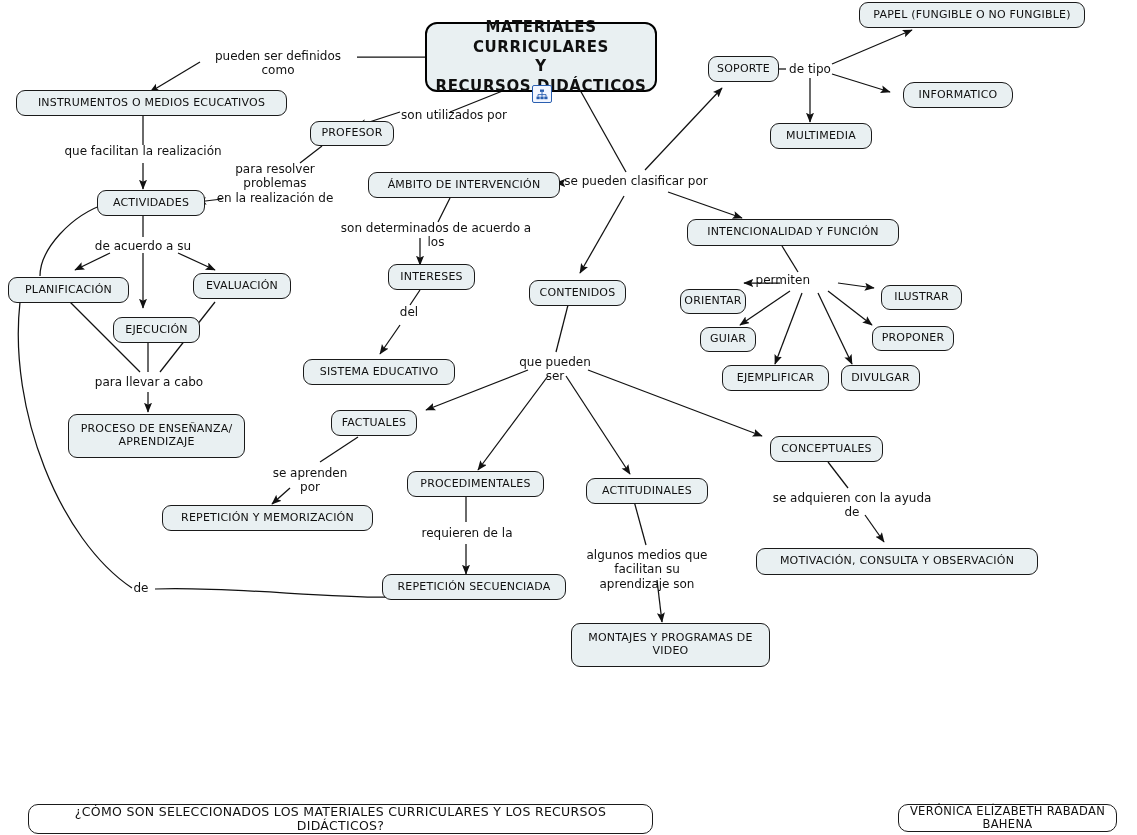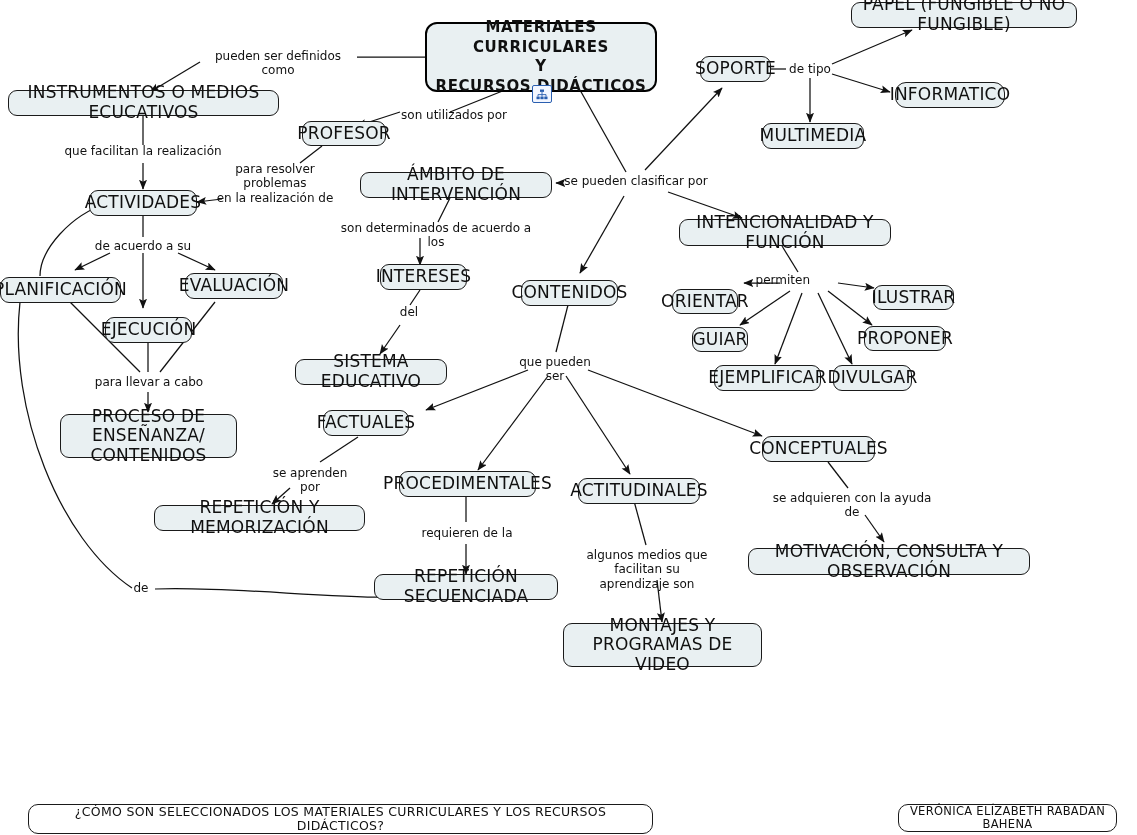--- a/index.html
+++ b/index.html
@@ -5,21 +5,21 @@
   html,body{margin:0;padding:0;background:#ffffff;}
   body{width:1137px;height:835px;position:relative;overflow:hidden;
        font-family:"DejaVu Sans","Liberation Sans",sans-serif;}
   #canvas{position:absolute;inset:0;width:1137px;height:835px;}
   svg#edges{position:absolute;left:0;top:0;width:1137px;height:835px;}
 
   .node{position:absolute;box-sizing:border-box;
         background:#e9f0f2;border:1px solid #1a1a1a;border-radius:9px;
         display:flex;align-items:center;justify-content:center;text-align:center;
         color:#101010;line-height:1.15;padding:3px 7px;white-space:pre-line;}
-  .node.n{font-size:17px;letter-spacing:.2px;}
+  .node.n{font-size:11px;letter-spacing:.2px;margin-left:8px;}
   .node.root{background:#e9f0f2;border:2px solid #000;border-radius:12px;
              font-weight:bold;font-size:15px;letter-spacing:.6px;line-height:1.3;}
   .node.plain{background:#ffffff;border:1px solid #1a1a1a;border-radius:10px;
               font-size:12.5px;letter-spacing:.3px;}
 
   .lbl{position:absolute;font-size:12px;color:#111;text-align:center;
        line-height:1.2;white-space:pre-line;background:transparent;}
 
   .cmap-icon{position:absolute;width:18px;height:16px;border:1px solid #2a5fb0;
      background:#f2f6ff;border-radius:2px;display:flex;align-items:center;justify-content:center;}
@@ -126,21 +126,21 @@
     </svg>
   </div>
 
   <div class="node n" style="left:8px;top:90px;width:271px;height:26px;">INSTRUMENTOS O MEDIOS ECUCATIVOS</div>
   <div class="node n" style="left:302px;top:121px;width:84px;height:25px;">PROFESOR</div>
   <div class="node n" style="left:89px;top:190px;width:108px;height:26px;">ACTIVIDADES</div>
   <div class="node n" style="left:0px;top:277px;width:121px;height:26px;">PLANIFICACIÓN</div>
   <div class="node n" style="left:185px;top:273px;width:98px;height:26px;">EVALUACIÓN</div>
   <div class="node n" style="left:105px;top:317px;width:87px;height:26px;">EJECUCIÓN</div>
   <div class="node n" style="left:60px;top:414px;width:177px;height:44px;">PROCESO DE ENSEÑANZA/
-CONTENIDOS</div>
+APRENDIZAJE</div>
 
   <div class="node n" style="left:360px;top:172px;width:192px;height:26px;">ÁMBITO DE INTERVENCIÓN</div>
   <div class="node n" style="left:380px;top:264px;width:87px;height:26px;">INTERESES</div>
   <div class="node n" style="left:295px;top:359px;width:152px;height:26px;">SISTEMA EDUCATIVO</div>
   <div class="node n" style="left:521px;top:280px;width:97px;height:26px;">CONTENIDOS</div>
 
   <div class="node n" style="left:700px;top:56px;width:71px;height:26px;">SOPORTE</div>
   <div class="node n" style="left:851px;top:2px;width:226px;height:26px;">PAPEL (FUNGIBLE O NO FUNGIBLE)</div>
   <div class="node n" style="left:895px;top:82px;width:110px;height:26px;border-radius:11px;">INFORMATICO</div>
   <div class="node n" style="left:762px;top:123px;width:102px;height:26px;">MULTIMEDIA</div>

